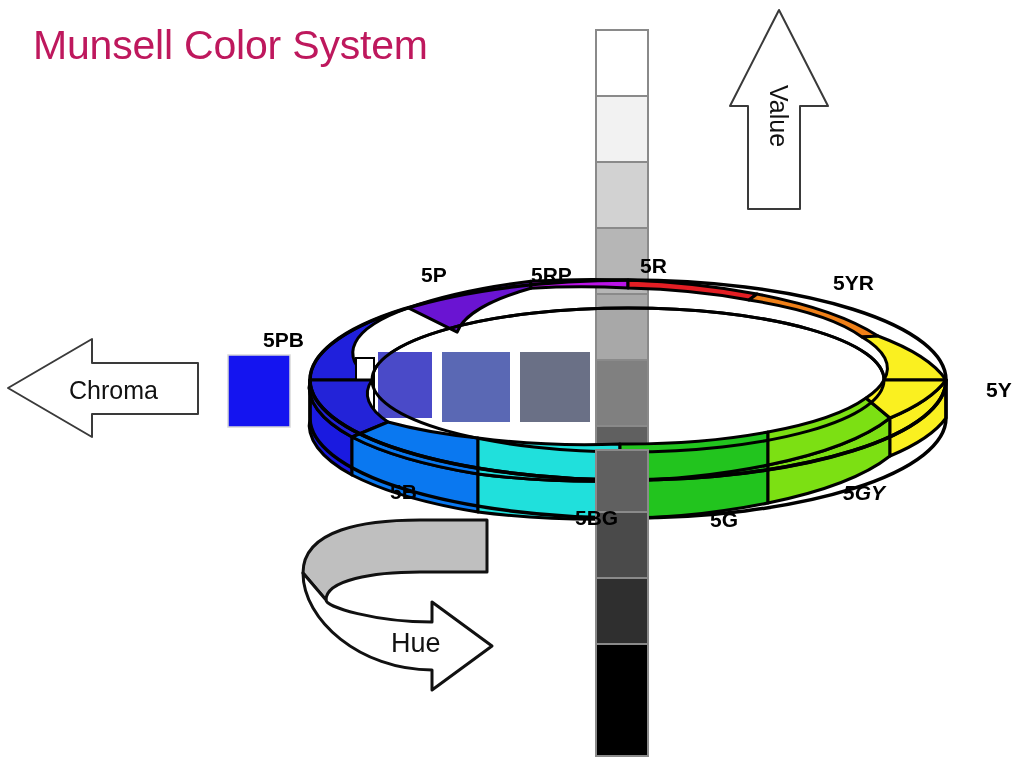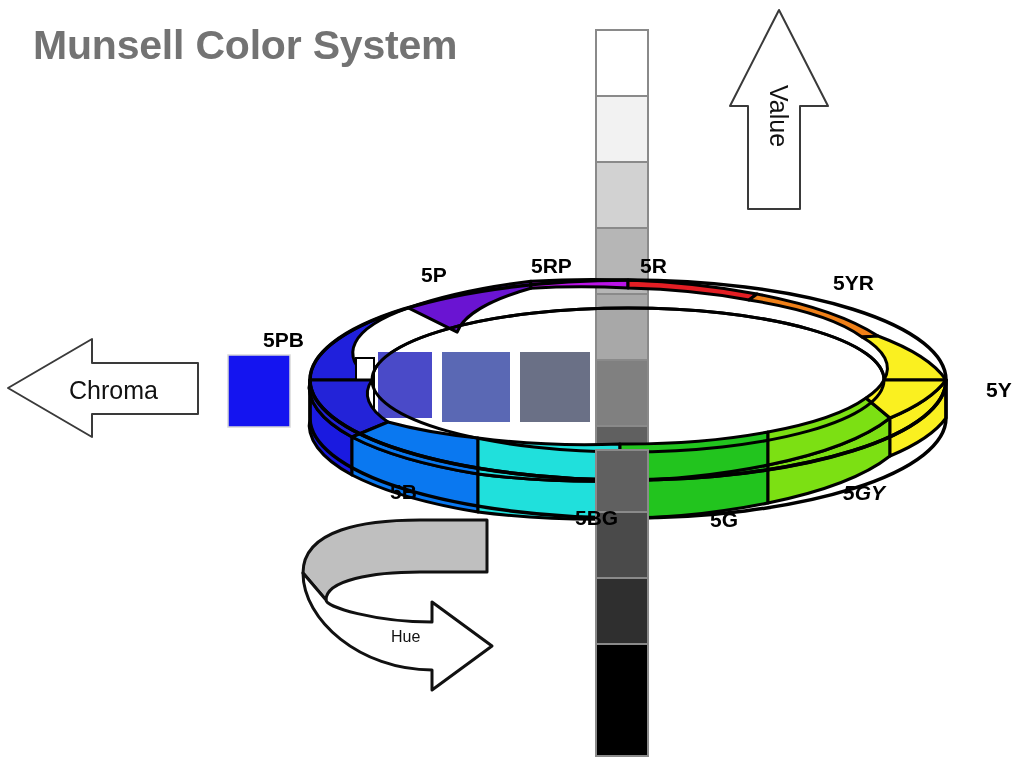--- a/index.html
+++ b/index.html
@@ -20,22 +20,22 @@
     left: 0;
     top: 0;
     width: 1024px;
     height: 782px;
   }
   #title {
     position: absolute;
     left: 33px;
     top: 22px;
     font-size: 41px;
-    font-weight: 700;
-    color: #737373;
+    font-weight: 400;
+    color: #be185d;
     letter-spacing: -0.2px;
     white-space: nowrap;
   }
   .hue-label {
     position: absolute;
     font-size: 21px;
     font-weight: bold;
     color: #000000;
     white-space: nowrap;
     text-align: center;
@@ -45,21 +45,21 @@
     font-size: 25px;
     font-weight: 400;
     color: #111111;
     white-space: nowrap;
   }
   .axis-label.vertical {
     transform-origin: left top;
     transform: rotate(90deg);
   }
   .axis-label.small {
-    font-size: 16px;
+    font-size: 27px;
   }
 </style>
 </head>
 <body>
 
 <div id="stage">
 
   <div id="title">Munsell Color System</div>
 
   <svg class="layer" viewBox="0 0 1024 782">
@@ -245,21 +245,21 @@
                L 432 690
                L 492 646
                L 432 602
                L 432 622
                C 375 622 326 607 326 600
                Z" fill="#ffffff" stroke="#111111" stroke-width="3" stroke-linejoin="round"></path>
     </g>
   </svg>
 
   <div class="hue-label" style="left:421px; top:263px;">5P</div>
-  <div class="hue-label" style="left:531px; top:254px;">5RP</div>
+  <div class="hue-label" style="left:531px; top:263px;">5RP</div>
   <div class="hue-label" style="left:640px; top:254px;">5R</div>
   <div class="hue-label" style="left:833px; top:271px;">5YR</div>
   <div class="hue-label" style="left:971px; top:378px;margin-left:15px;">5Y</div>
   <div class="hue-label" style="left:843px; top:481px;font-style:italic;">5GY</div>
   <div class="hue-label" style="left:698px; top:508px;margin-left:12px;">5G</div>
   <div class="hue-label" style="left:535px; top:506px;margin-left:40px;">5BG</div>
   <div class="hue-label" style="left:390px; top:480px;">5B</div>
   <div class="hue-label" style="left:263px; top:328px;">5PB</div>
 
   <div class="axis-label vertical" style="left:793px; top:85px;">Value</div>

